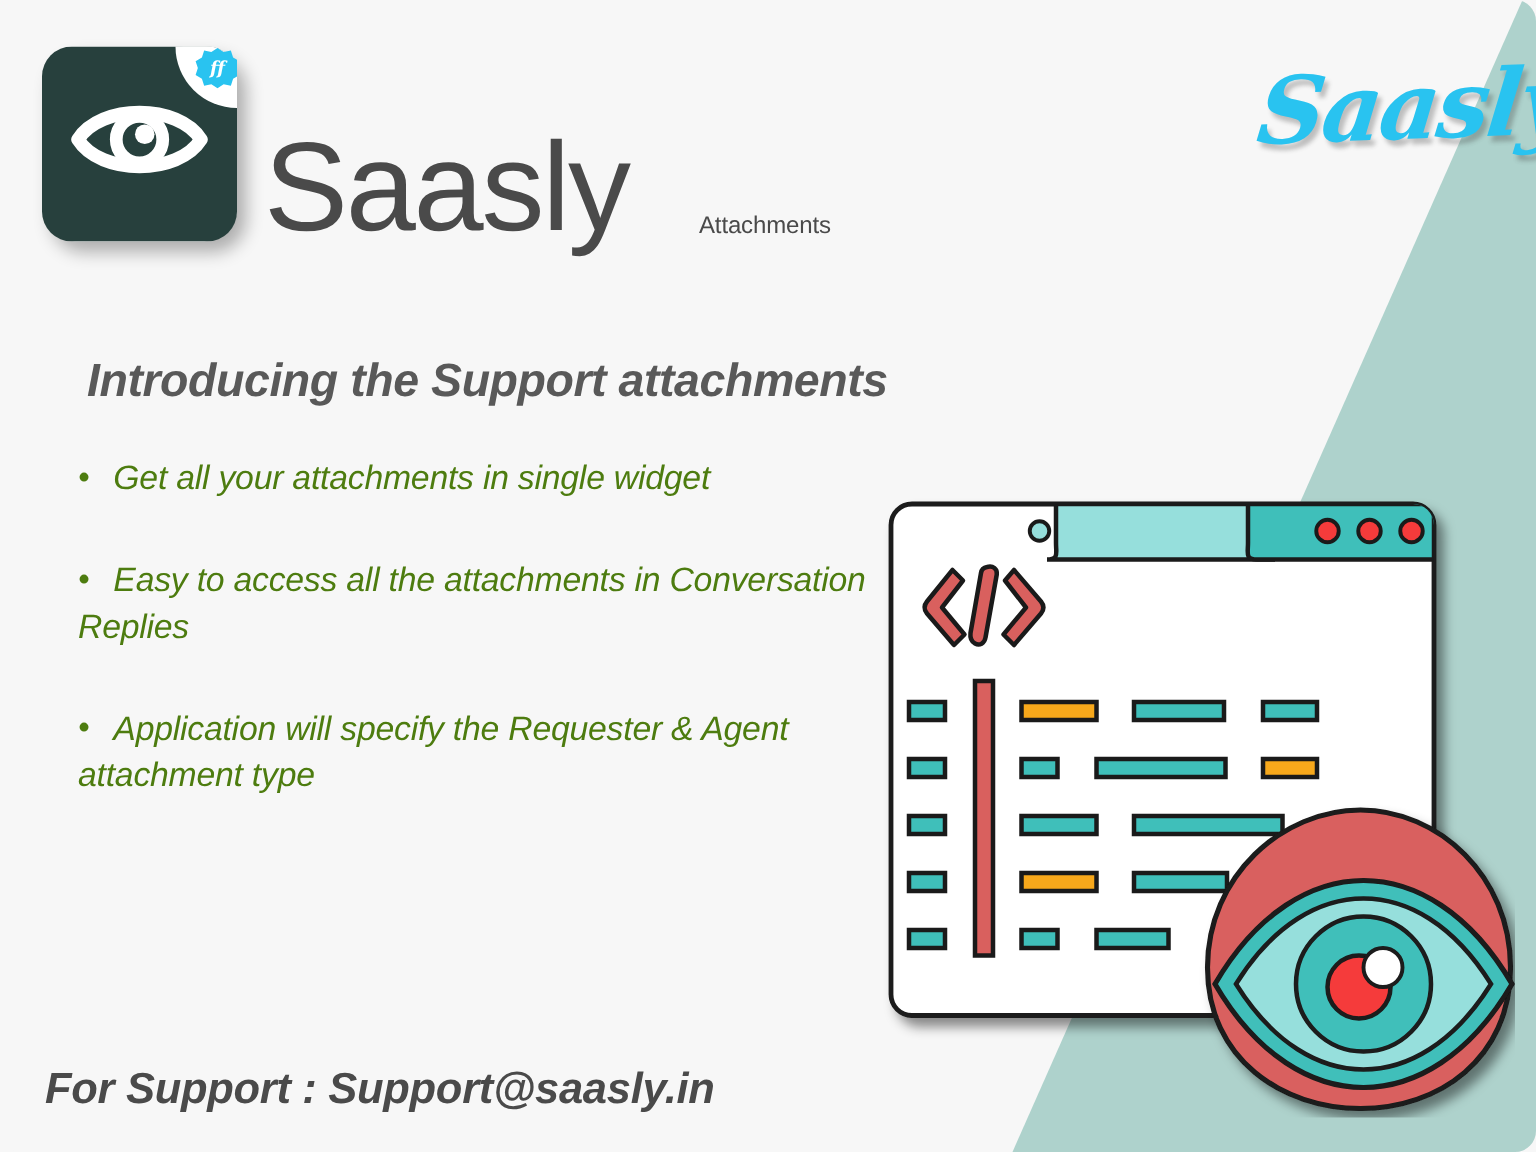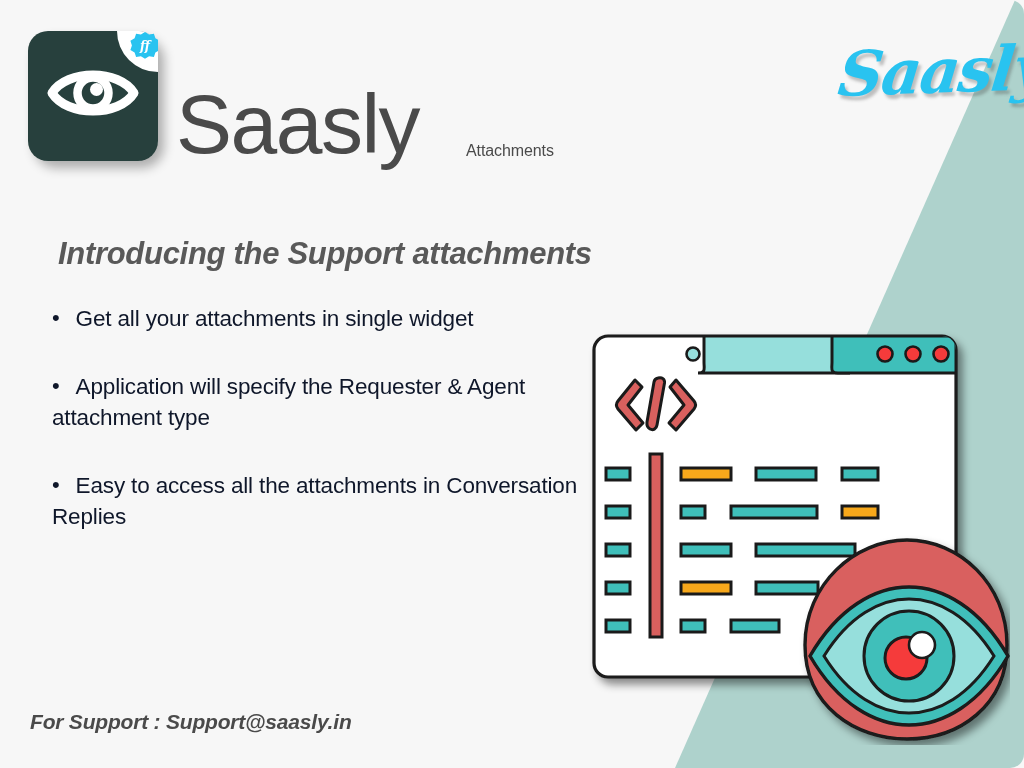--- a/index.html
+++ b/index.html
@@ -107,37 +107,38 @@
     white-space: nowrap;
   }
   .bullets {
     position: absolute;
     left: 52px;
     top: 302px;
     width: 530px;
   }
   .bullet {
     font-size: 22.5px;
-    color: #0f172a;
+    font-style: italic;
+    color: #4d7c0f;
     line-height: 31px;
     margin-bottom: 36px;
     letter-spacing: -0.15px;
   }
   .bullet .dot {
     font-size: 22px;
     margin-right: 8px;
     vertical-align: 1px;
   }
   .bullet .ind { padding-left: 8px; }
 
   .support {
     position: absolute;
     left: 30px;
     top: 710px;
-    font-size: 21px;
+    font-size: 29px;
     font-weight: bold;
     font-style: italic;
     color: #4a4a4a;
     letter-spacing: -0.2px;
     white-space: nowrap;
   }
 
   
   .illustration {
     position: absolute;
@@ -194,24 +195,24 @@
     <span class="brand-text" style="color: rgb(41, 195, 240);">Saasly</span>
   </div>
 
   <div class="headline">Introducing the Support attachments</div>
 
   <div class="bullets">
     <div class="bullet">
       <span class="dot">•</span><span class="ind">Get all your attachments in single widget</span>
     </div>
     <div class="bullet">
-      <span class="dot">•</span><span class="ind">Application will specify the Requester &amp; Agent attachment type</span>
+      <span class="dot">•</span><span class="ind">Easy to access all the attachments in Conversation Replies</span>
     </div>
     <div class="bullet">
-      <span class="dot">•</span><span class="ind">Easy to access all the attachments in Conversation Replies</span>
+      <span class="dot">•</span><span class="ind">Application will specify the Requester &amp; Agent attachment type</span>
     </div>
   </div>
 
   <div class="support">For Support : Support@saasly.in</div>
 
   <div class="illustration">
     <svg width="430" height="420" viewBox="0 0 430 420">
       <defs>
         <filter id="dropSh" x="-30%" y="-30%" width="180%" height="180%">
           <feDropShadow dx="5" dy="6" stdDeviation="4" flood-color="#000" flood-opacity="0.45"></feDropShadow>

